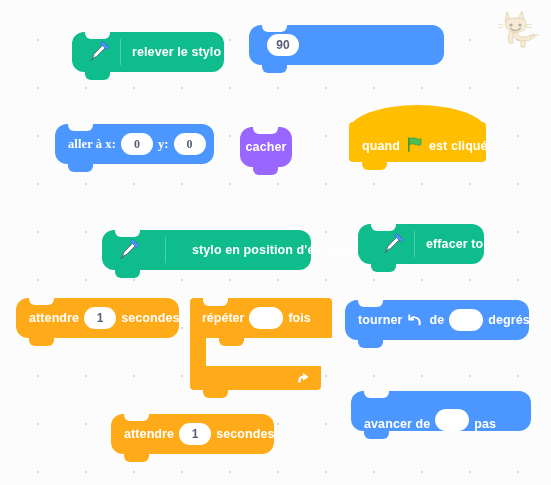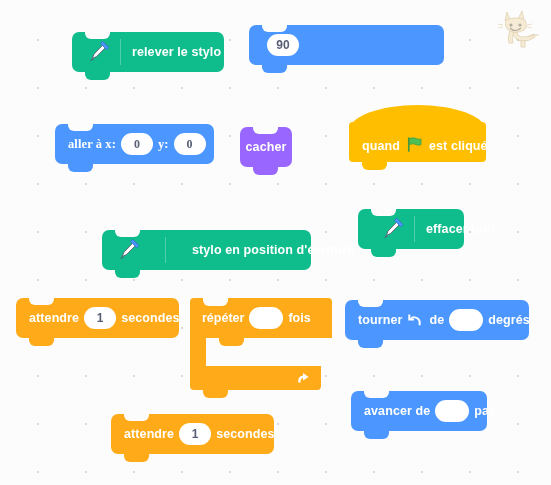--- a/index.html
+++ b/index.html
@@ -34,21 +34,21 @@
     font-weight: bold;
     white-space: nowrap;
     letter-spacing: .1px;
     user-select: none;
     cursor: default;
   }
 
   
   .stack {
     height: 40px;
-    border-radius: 7px;
+    border-radius: 12px;
     padding: 0 13px;
   }
   .stack::before,
   .stack::after {
     content: "";
     position: absolute;
     left: 14px;
     width: 24px;
     height: 9px;
     background: inherit;
@@ -259,21 +259,21 @@
   <div class="block stack" style="left:102px; top:230px; width:209px; background:#0fbd8c;gap:15px;">
     <svg class="pen-icon" viewBox="0 0 26 26">
       <path d="M19.5 4.2 L22.2 6.9 L11.6 17.5 L7.3 19.5 L9.0 15.1 Z" fill="#ffffff" stroke="#575e75" stroke-width="0.9" stroke-linejoin="round"></path>
       <path d="M17.6 2.3 L23.9 8.6 L21.8 10.7 L15.5 4.4 Z" fill="#4c97ff" stroke="#3373cc" stroke-width="0.9" stroke-linejoin="round"></path>
       <path d="M7.3 19.5 L4.6 22.2 L9.0 20.5 Z" fill="#575e75"></path>
     </svg>
     <span class="pen-sep"></span>
     <span class="lbl">stylo en position d'écriture</span>
   </div>
 
-  <div class="block stack" style="left:358px; top:209px; width:106px; background:#0fbd8c;padding-left:21px;">
+  <div class="block stack" style="left:358px; top:224px; width:126px; background:#0fbd8c;padding-left:21px;">
     <svg class="pen-icon" viewBox="0 0 26 26">
       <path d="M19.5 4.2 L22.2 6.9 L11.6 17.5 L7.3 19.5 L9.0 15.1 Z" fill="#ffffff" stroke="#575e75" stroke-width="0.9" stroke-linejoin="round"></path>
       <path d="M17.6 2.3 L23.9 8.6 L21.8 10.7 L15.5 4.4 Z" fill="#4c97ff" stroke="#3373cc" stroke-width="0.9" stroke-linejoin="round"></path>
       <path d="M7.3 19.5 L4.6 22.2 L9.0 20.5 Z" fill="#575e75"></path>
     </svg>
     <span class="pen-sep"></span>
     <span class="lbl">effacer tout</span>
   </div>
 
   <div class="block stack" style="left:16px; top:298px; width:163px; background:#ffab19;">
@@ -300,21 +300,21 @@
   <div class="block stack" style="left:345px; top:300px; width:184px; background:#4c97ff;">
     <span class="lbl">tourner</span>
     <svg class="turn-icon" viewBox="0 0 17 17">
       <path d="M13.6 13.2 Q14.8 5.4 8.0 4.4 Q4.4 4.0 3.3 6.6 L3.3 2.6 L1.3 2.6 L1.3 8.4 L7.0 8.4 L7.0 6.5 L4.6 6.5 Q5.6 5.8 7.8 6.2 Q12.7 7.0 11.6 13.2 Z" fill="#ffffff"></path>
     </svg>
     <span class="lbl">de</span>
     <span class="input-oval blank"></span>
     <span class="lbl">degrés</span>
   </div>
 
-  <div class="block stack" style="left:351px; top:391px; width:136px; background:#4c97ff;">
+  <div class="block stack" style="left:351px; top:391px; width:180px; background:#4c97ff;align-items:flex-end;">
     <span class="lbl">avancer de</span>
     <span class="input-oval blank"></span>
     <span class="lbl">pas</span>
   </div>
 
   <div class="block stack" style="left:111px; top:414px; width:163px; background:#ffab19;">
     <span class="lbl">attendre</span>
     <span class="input-oval">1</span>
     <span class="lbl">secondes</span>
   </div>

